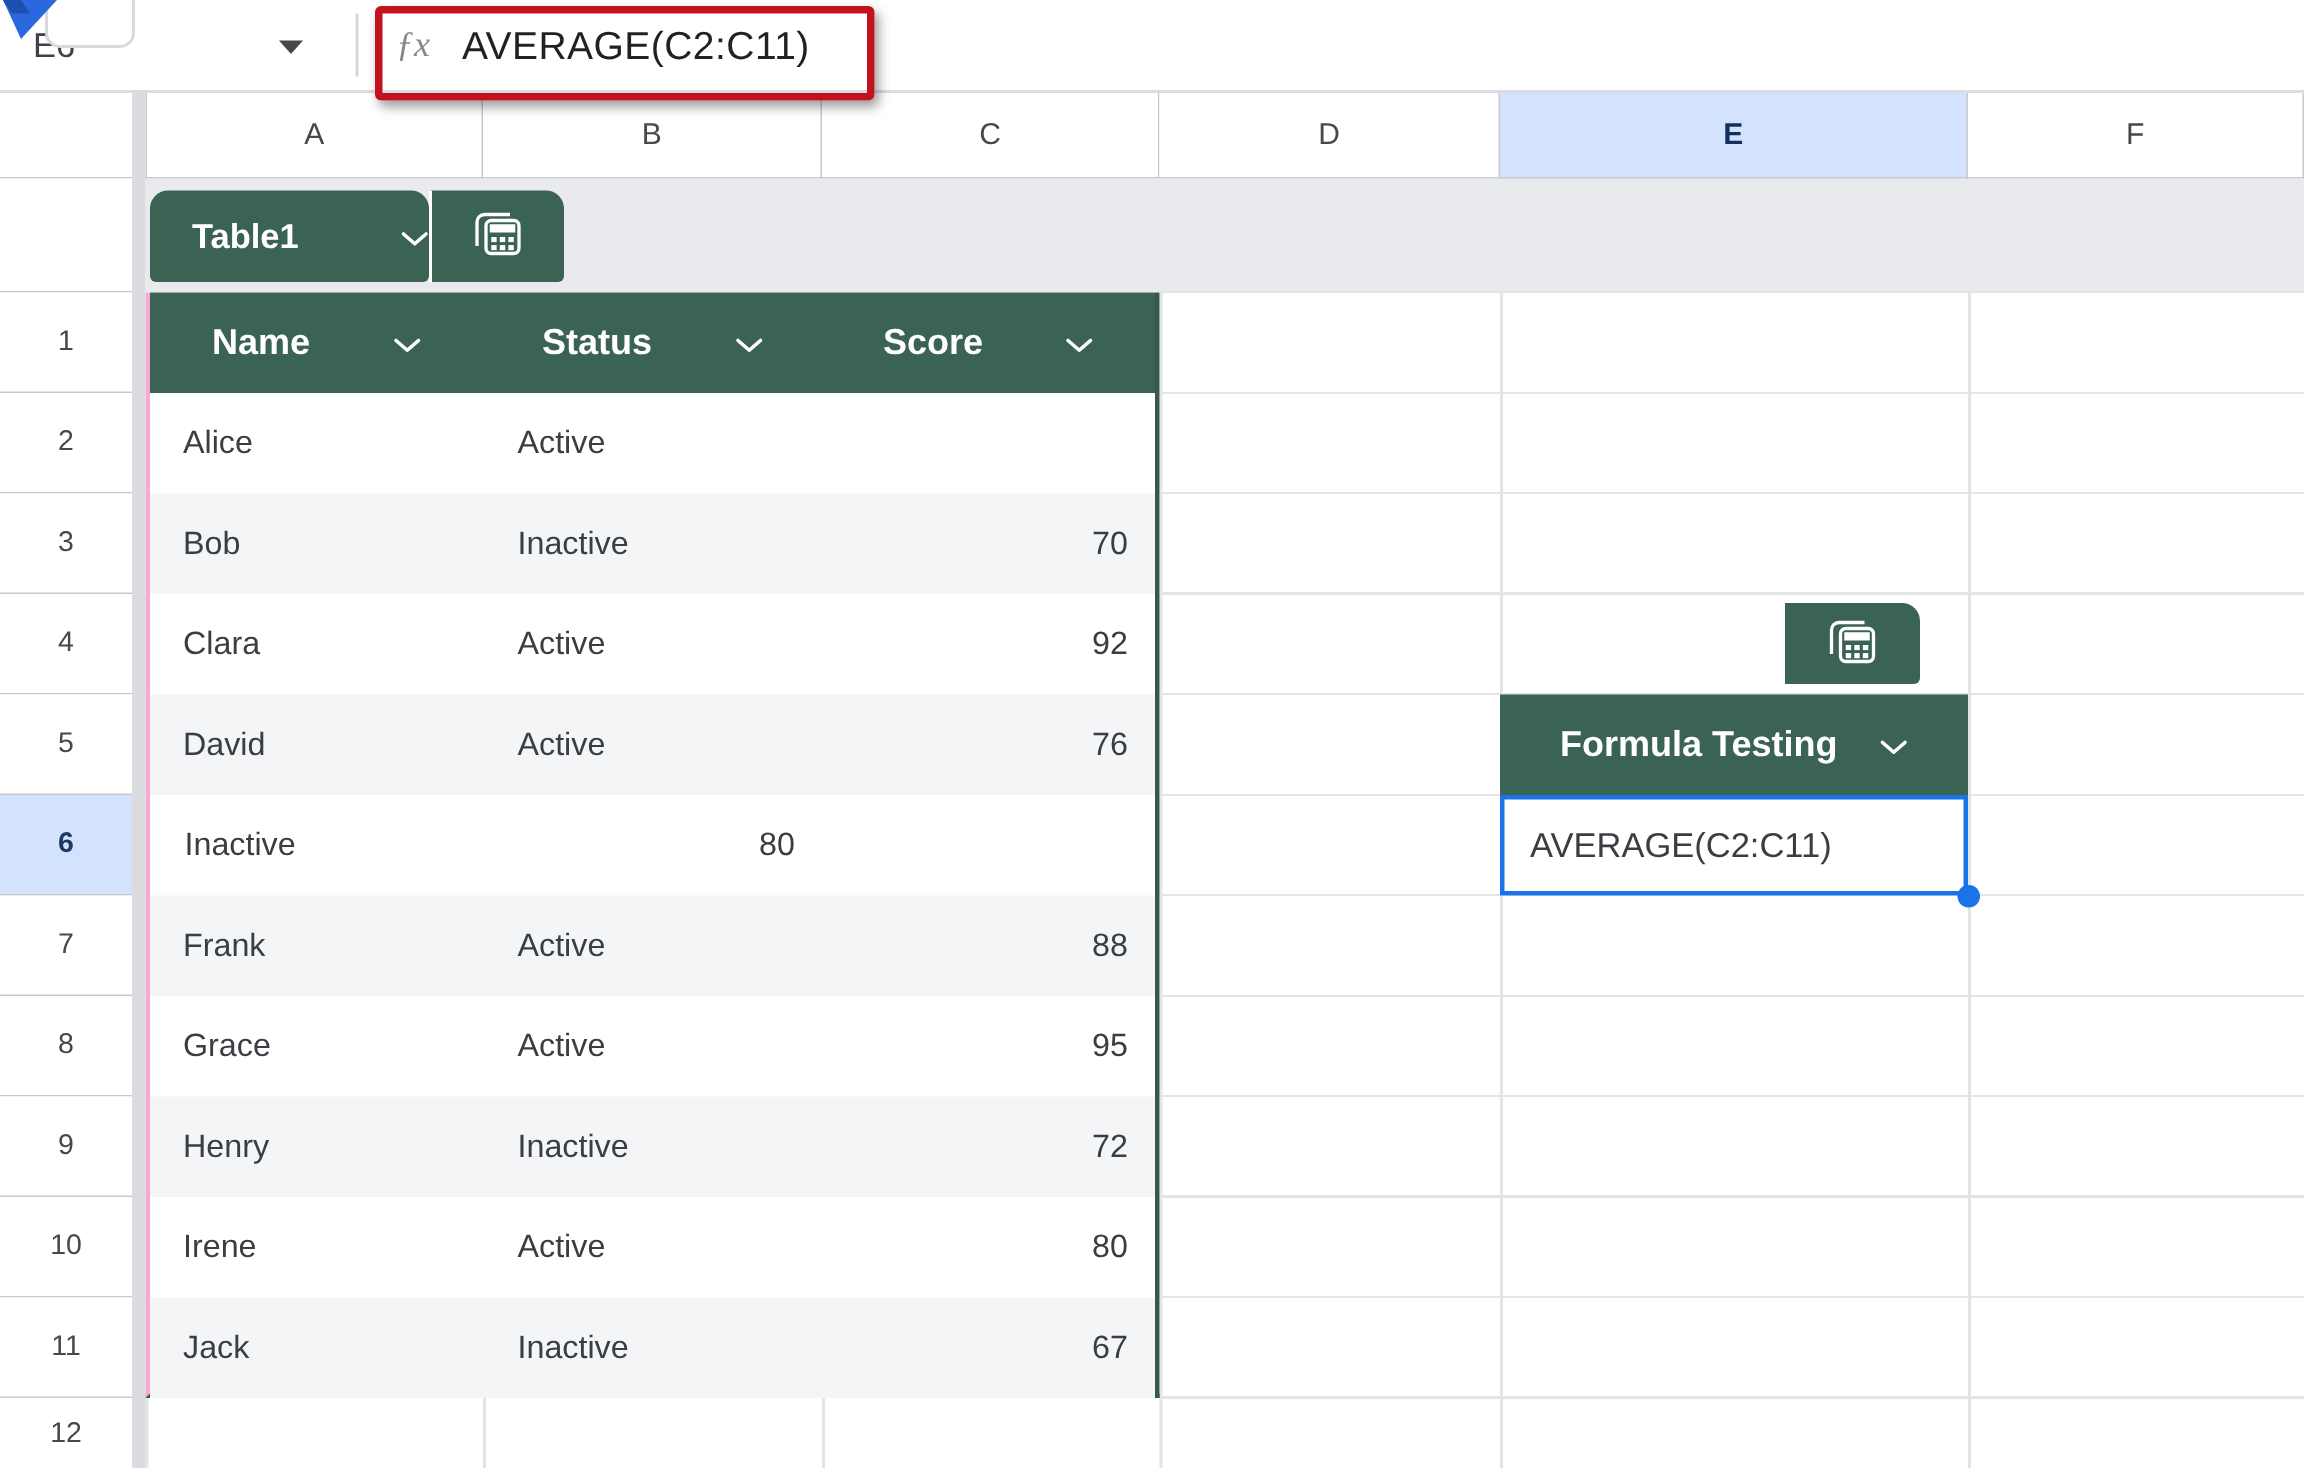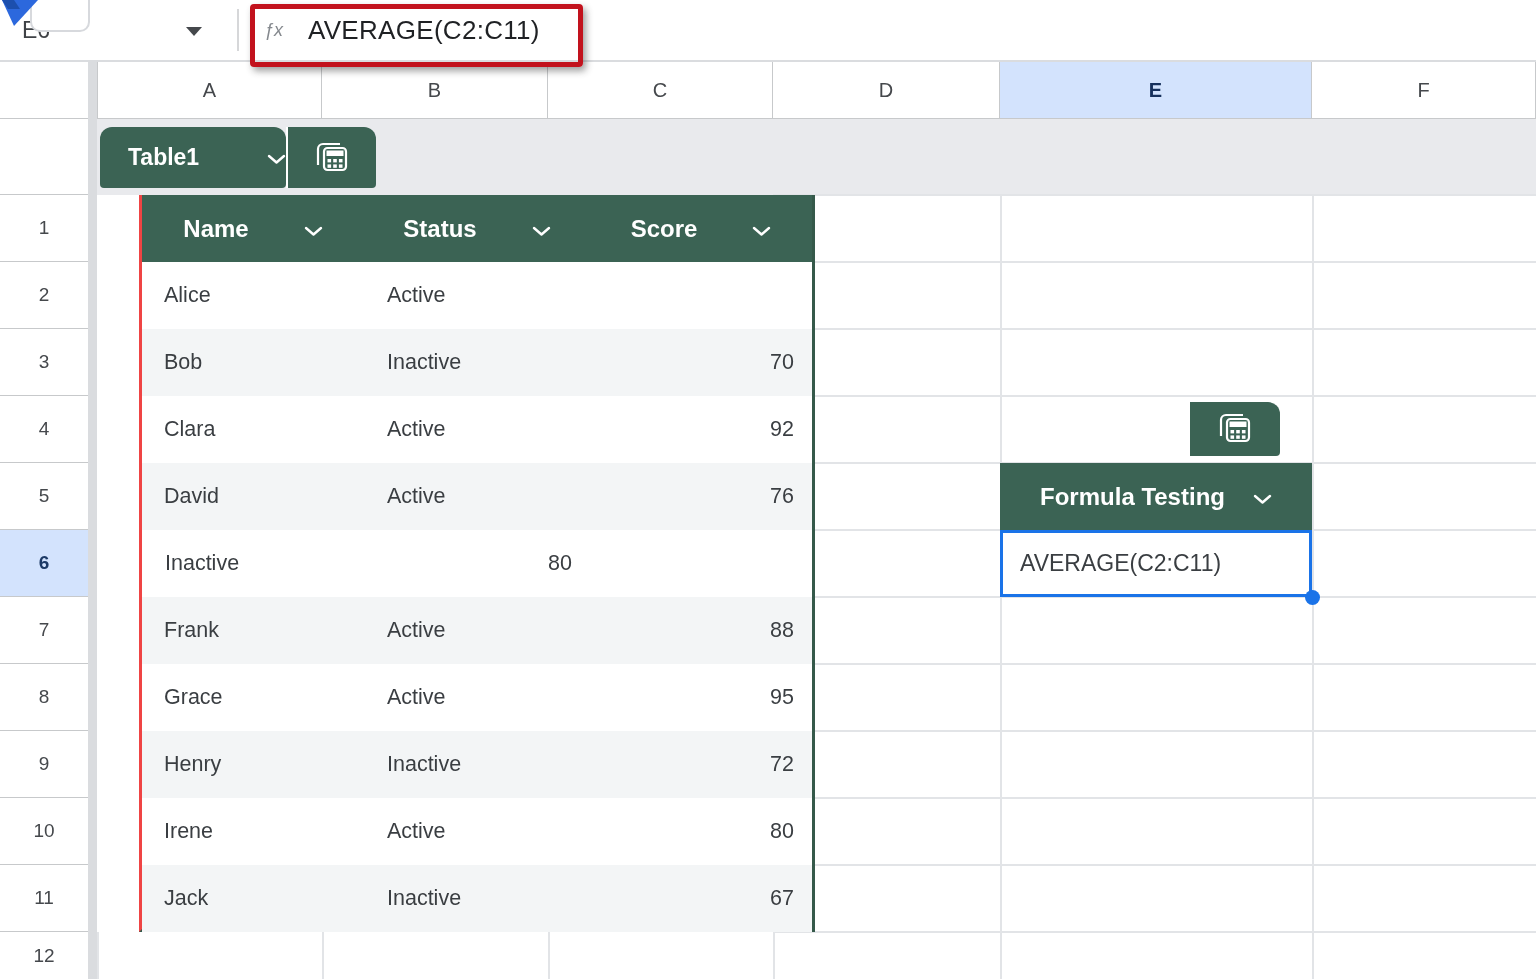--- a/index.html
+++ b/index.html
@@ -8,22 +8,22 @@
 
   
   .topbar{position:absolute;left:0;top:0;width:1536px;height:60px;background:#fff;
           border-bottom:2px solid #dadcdf;z-index:40;}
   .namebox-value{position:absolute;left:22px;top:0;height:60px;line-height:60px;
                  font-size:23px;color:#3f4246;}
   .namebox-caret{position:absolute;left:186px;top:27px;width:0;height:0;
                  border-left:8px solid transparent;border-right:8px solid transparent;
                  border-top:9px solid #45484c;}
   .topbar-divider{position:absolute;left:237px;top:9px;width:2px;height:42px;background:#d6d7d9;}
-  .fx-icon{position:absolute;left:264px;top:0;height:60px;line-height:60px;font-size:18px;
-           font-style:italic;color:#85898e;font-family:Liberation Sans, sans-serif;}
+  .fx-icon{position:absolute;left:264px;top:0;height:60px;line-height:60px;font-size:24px;
+           font-style:italic;color:#85898e;font-family:Liberation Serif, serif;}
   .formula-text{position:absolute;left:308px;top:0;height:60px;line-height:60px;
                 font-size:26px;color:#1f2124;letter-spacing:.3px;}
   .annotation-box{position:absolute;left:250px;top:4px;width:323px;height:53px;
                   border:5px solid #c2121d;border-radius:4px;
                   box-shadow:3px 4px 7px rgba(45,45,45,.45);z-index:45;}
 
   
   .frag-card{position:absolute;left:30px;top:-18px;width:56px;height:46px;background:#fff;
              border:2px solid #d7d9dd;border-radius:10px;z-index:50;}
   .frag-blue{position:absolute;left:0;top:0;z-index:51;}
@@ -55,22 +55,22 @@
 
   
   .chip-main{position:absolute;background:#3b6354;color:#fff;font-weight:bold;font-size:23px;
              display:flex;align-items:center;gap:18px;padding-left:28px;box-sizing:border-box;
              border-radius:12px 12px 4px 4px;z-index:7;justify-content:space-between;}
   .chip-icon{position:absolute;background:#3b6354;display:flex;align-items:center;justify-content:center;
              border-left:2px solid #fff;border-radius:0 12px 4px 0;box-sizing:border-box;z-index:7;}
 
   
   .table1{position:absolute;left:97px;top:195px;width:676px;height:737px;background:#fff;
-          box-sizing:border-box;border-left:3px solid #ef4444;border-right:3px solid #35594a;
-          border-bottom:3px solid #35594a;z-index:5;margin-left:42px;}
+          box-sizing:border-box;border-left:3px solid #f9a8d4;border-right:3px solid #35594a;
+          border-bottom:3px solid #35594a;z-index:5;}
   .t1head{height:67px;background:#3b6354;display:flex;}
   .t1hcell{display:flex;align-items:center;justify-content:center;gap:55px;
            color:#fff;font-weight:bold;font-size:24px;box-sizing:border-box;}
   .t1row{height:67px;display:flex;font-size:21.5px;color:#3a3e42;background:#fff;}
   .t1row.band{background:#f3f5f6;}
   .cellL{display:flex;align-items:center;box-sizing:border-box;}
   .cellR{display:flex;align-items:center;justify-content:flex-end;box-sizing:border-box;}
   .w-name{width:222px;padding-left:22px;}
   .w-status{width:226px;padding-left:23px;}
   .w-score{width:222px;padding-right:18px;}

